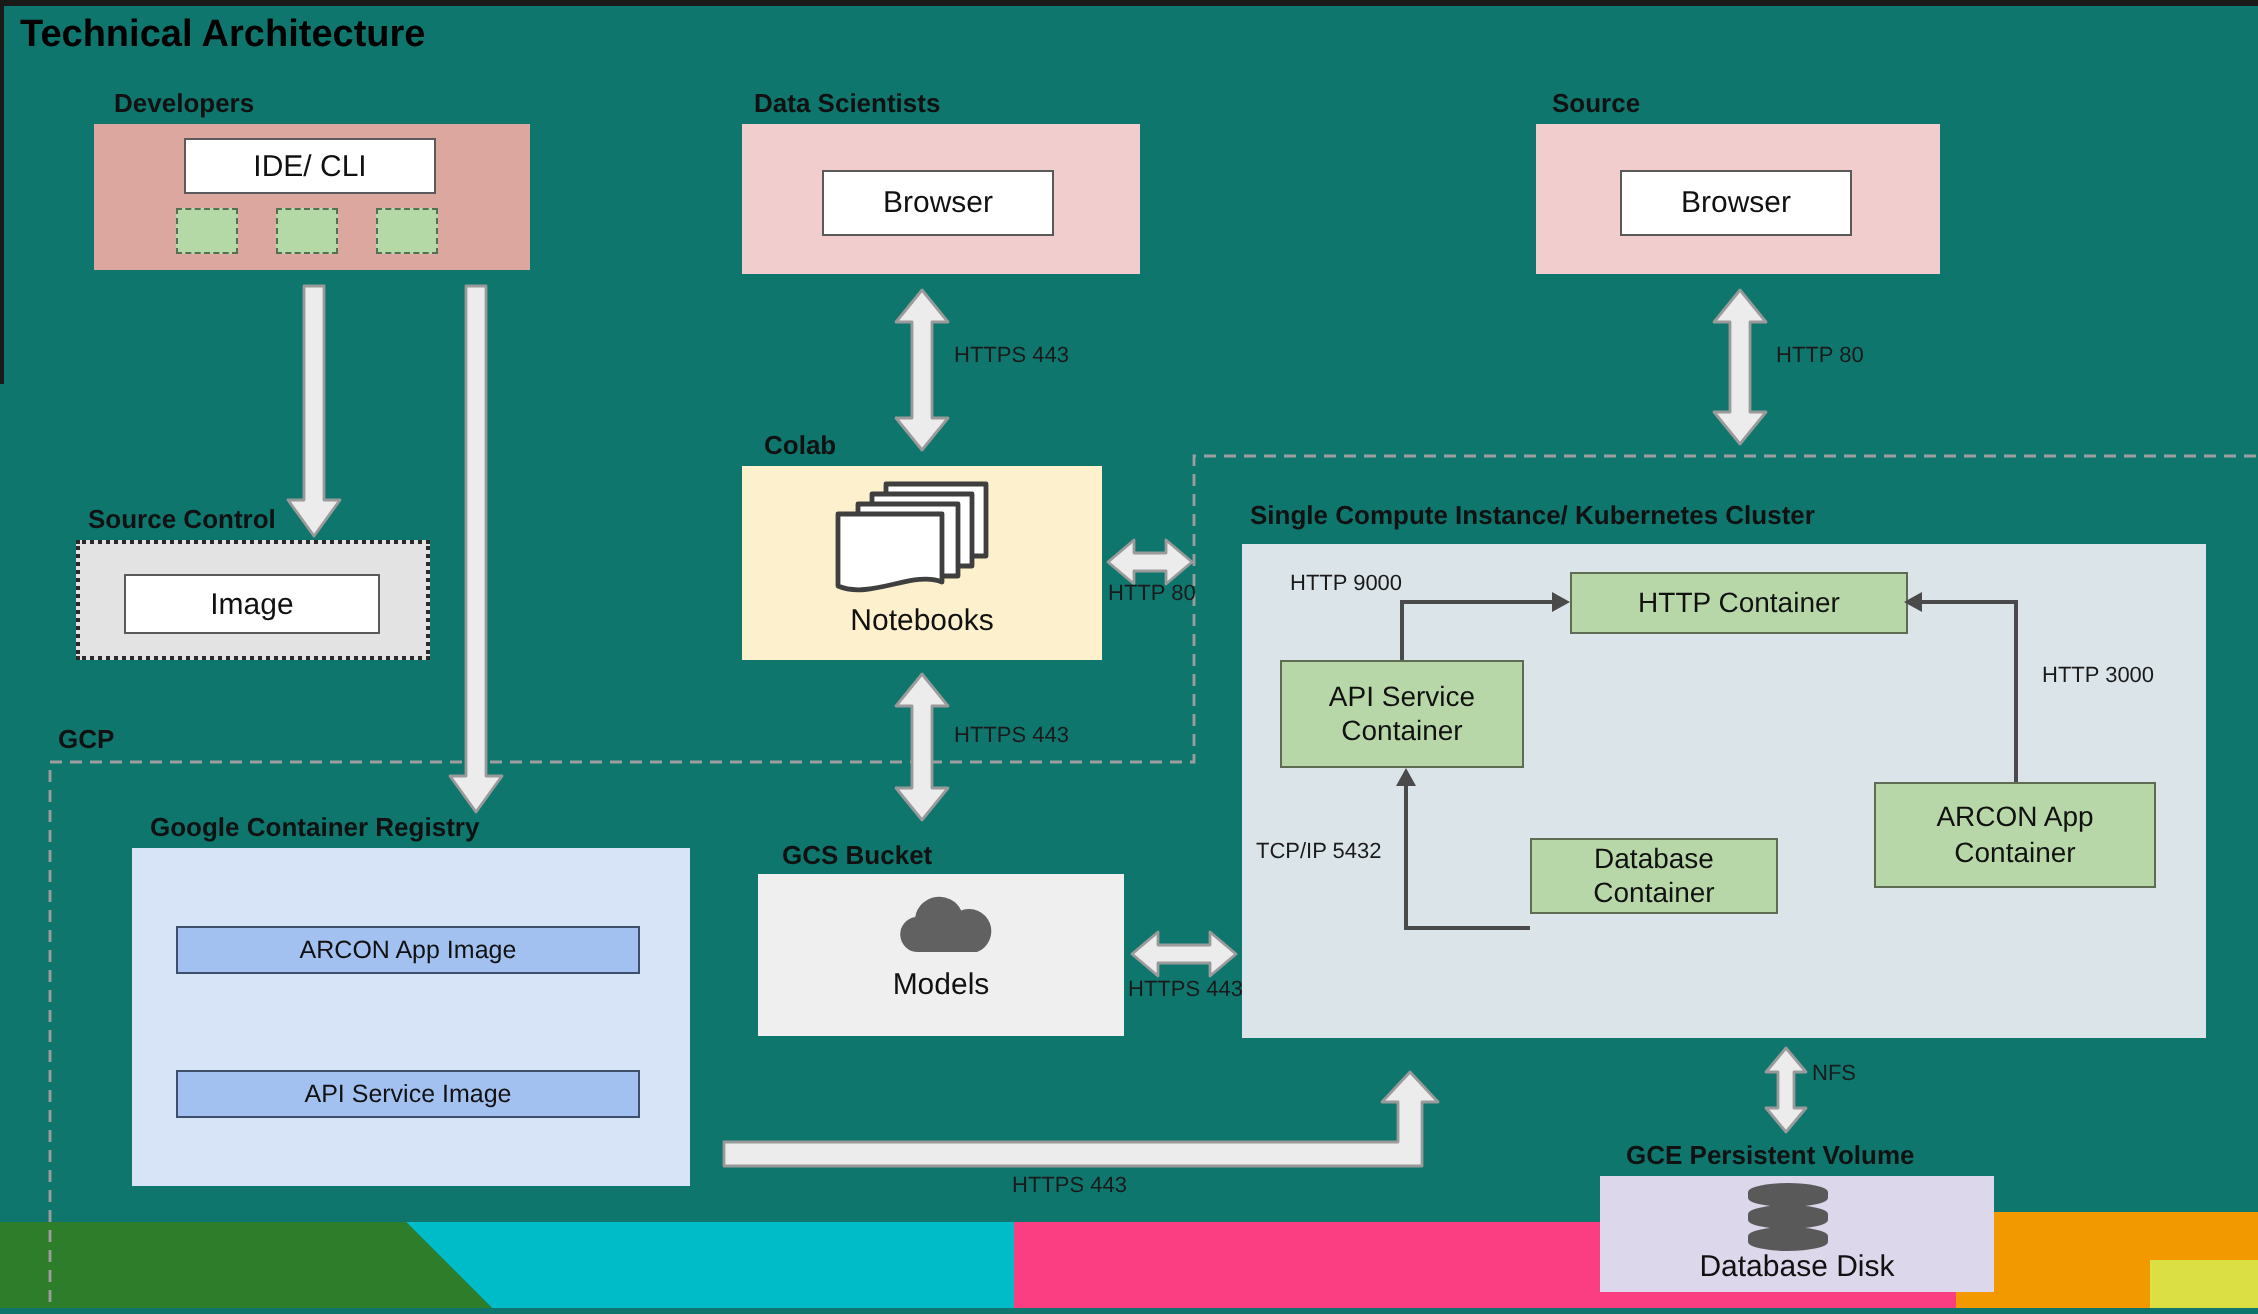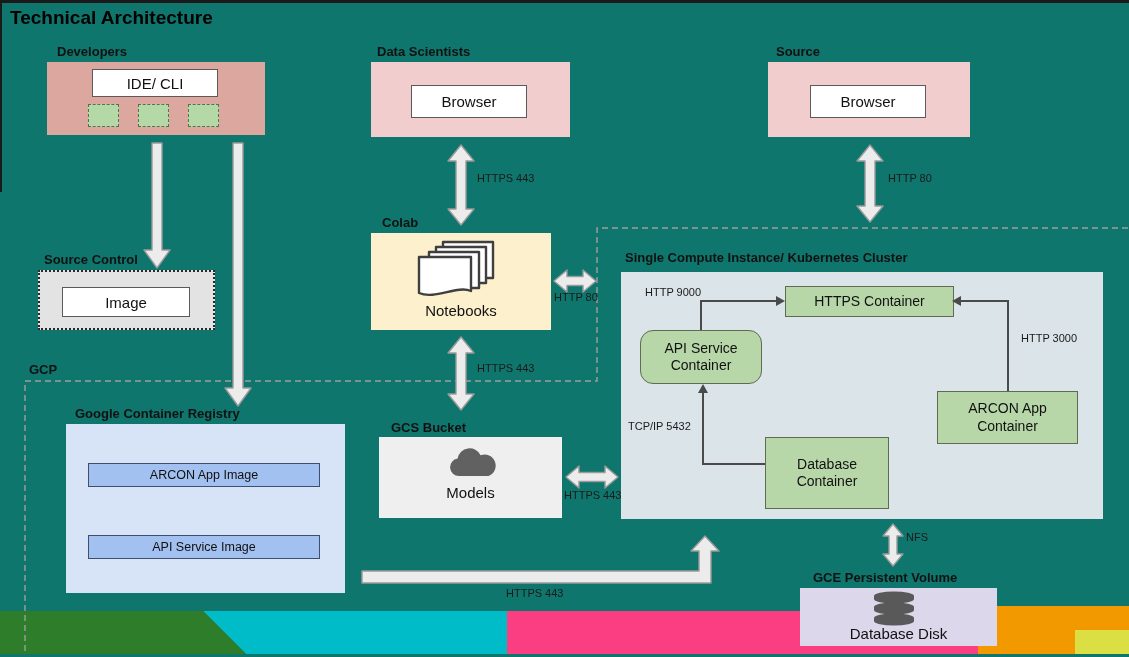--- a/index.html
+++ b/index.html
@@ -60,24 +60,24 @@
 
   <div class="innerbox" style="left:92px;top:69px;width:124px;height:26px;">IDE/ CLI</div>
   <div class="minibox" style="left:88px;top:104px;"></div>
   <div class="minibox" style="left:138px;top:104px;"></div>
   <div class="minibox" style="left:188px;top:104px;"></div>
   <div class="innerbox" style="left:411px;top:85px;width:114px;height:31px;">Browser</div>
   <div class="innerbox" style="left:810px;top:85px;width:114px;height:31px;">Browser</div>
   <div class="innerbox" style="left:62px;top:287px;width:126px;height:28px;">Image</div>
   <div class="imgbox" style="left:88px;top:463px;width:230px;height:22px;">ARCON App Image</div>
   <div class="imgbox" style="left:88px;top:535px;width:230px;height:22px;">API Service Image</div>
-  <div class="greenbox" style="left:785px;top:286px;width:167px;height:29px;">HTTPS Container</div>
-  <div class="greenbox" style="left:640px;top:330px;width:122px;height:54px;padding:0 14px;box-sizing:border-box;border-radius:13px;">API Service Container</div>
+  <div class="greenbox" style="left:785px;top:286px;width:167px;height:29px;">HTTP Container</div>
+  <div class="greenbox" style="left:640px;top:330px;width:122px;height:54px;padding:0 14px;box-sizing:border-box;">API Service Container</div>
   <div class="greenbox" style="left:937px;top:391px;width:141px;height:53px;padding:12px 18px;box-sizing:border-box;">ARCON App Container</div>
-  <div class="greenbox" style="left:765px;top:437px;width:124px;height:72px;padding:0 18px;box-sizing:border-box;">Database Container</div>
+  <div class="greenbox" style="left:765px;top:419px;width:124px;height:38px;padding:0 18px;box-sizing:border-box;">Database Container</div>
 
   <svg class="abs" style="left:413px;top:240px;" width="86" height="60" viewBox="0 0 86 60">
     <g fill="#ffffff" stroke="#3f3f3f" stroke-width="2.4" stroke-linejoin="round">
       <rect x="30" y="2" width="50" height="36"></rect>
       <rect x="23" y="7" width="50" height="36"></rect>
       <rect x="16" y="12" width="50" height="36"></rect>
       <path d="M6 17 H58 V51 C44 45 22 60 6 53 Z"></path>
     </g>
   </svg>
   <div class="caption" style="left:371px;top:302px;width:180px;">Notebooks</div>

